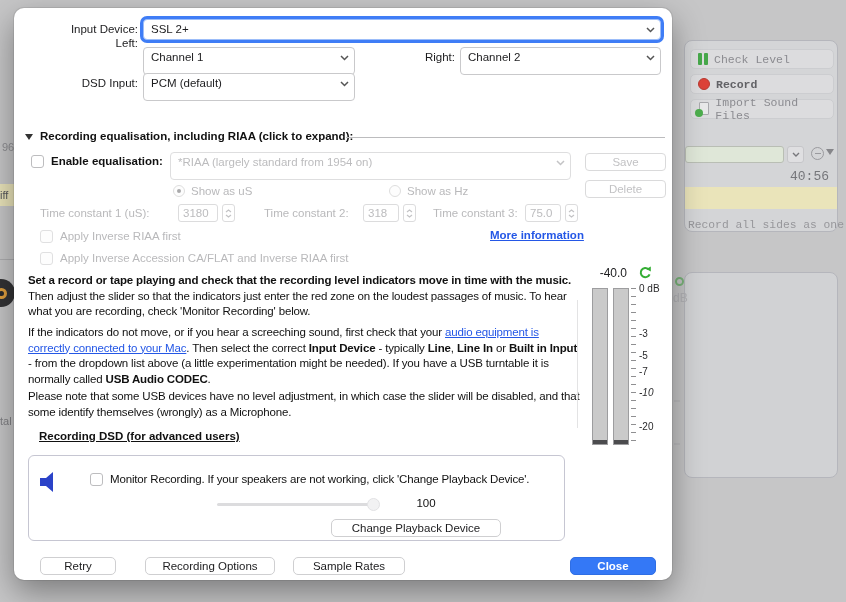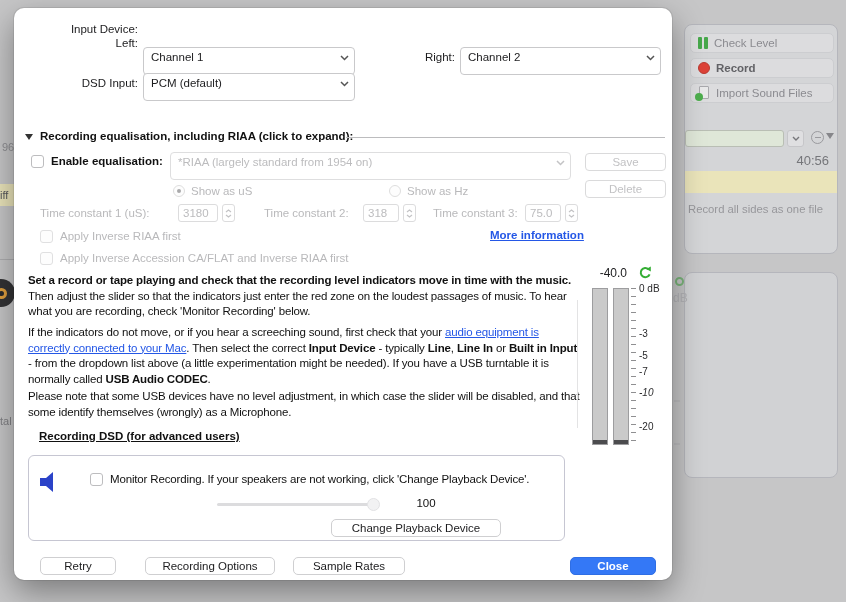--- a/index.html
+++ b/index.html
@@ -46,21 +46,21 @@
   .tick-label { position:absolute; left:60px; font-size:10px; color:#2b2b2d; white-space:nowrap; }
   .meter-bar { position:absolute; top:23px; width:16px; height:157px; background:#cacaca;
                border:1px solid #9d9d9f; }
   .meter-bar .base { position:absolute; left:0; bottom:0; width:100%; height:4px; background:#4c4c4e; }
 </style>
 </head>
 <body>
 
 <div id="screen">
 
-  <div class="bg-panel" style="left:684px; top:24px; width:154px; height:230px;">
+  <div class="bg-panel" style="left:684px; top:40px; width:154px; height:192px;font-family:Liberation Mono, monospace;">
     <div class="bg-btn" style="top:8px;">
       <span style="display:inline-flex; gap:2px;">
         <span style="width:4px;height:12px;background:#47a84b;border-radius:1px;"></span>
         <span style="width:4px;height:12px;background:#47a84b;border-radius:1px;"></span>
       </span>
       <span>Check Level</span>
     </div>
     <div class="bg-btn" style="top:33px;">
       <span style="width:12px;height:12px;border-radius:50%;background:#dd4238;border:1px solid #b93a31;"></span>
       <span style="font-weight:bold;color:#626266;">Record</span>
@@ -102,20 +102,26 @@
   <div class="bg-frag" style="left:0;top:189px;color:#55565a;">iff</div>
   <div style="position:absolute;left:0;top:259px;width:14px;height:1px;background:#adadaf;"></div>
   <div style="position:absolute;left:-13px;top:279px;width:28px;height:28px;border-radius:50%;background:#333335;display:flex;align-items:center;justify-content:center;">
     <span style="width:11px;height:11px;border-radius:50%;border:3px solid #df9f3e;background:#2b2b2d;"></span>
   </div>
   <div class="bg-frag" style="left:0;top:415px;color:#808084;">tal</div>
 
   <div id="dialog">
 
     <div class="lbl" style="left:0;top:15px;width:124px;">Input Device:</div>
+    <div class="sel focus" style="left:129px;top:11px;width:518px;">
+      <span>SSL 2+</span>
+      <svg class="chev" width="9" height="6">
+          <polyline points="1,1 4.5,4.5 8,1" stroke="#555" fill="none" stroke-width="1.5"></polyline>
+        </svg>
+    </div>
 
     <div class="lbl" style="left:0;top:29px;width:124px;text-align:right;">Left:</div>
     <div class="sel" style="left:129px;top:39px;width:212px;">
       <span>Channel 1</span>
       <svg class="chev" width="9" height="6">
           <polyline points="1,1 4.5,4.5 8,1" stroke="#555" fill="none" stroke-width="1.5"></polyline>
         </svg>
     </div>
     <div class="lbl" style="left:386px;top:43px;width:55px;">Right:</div>
     <div class="sel" style="left:446px;top:39px;width:201px;">

